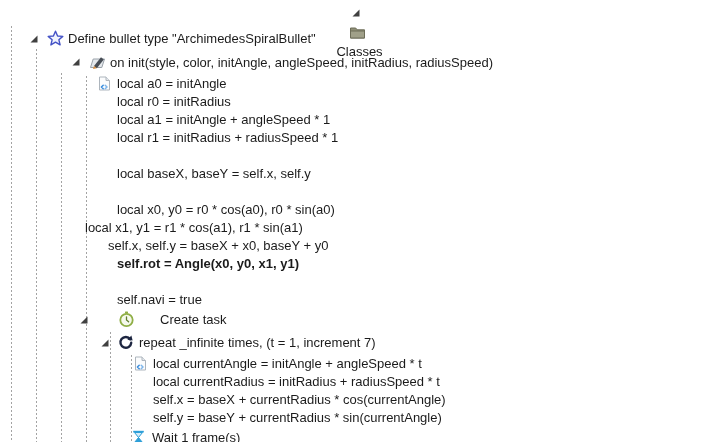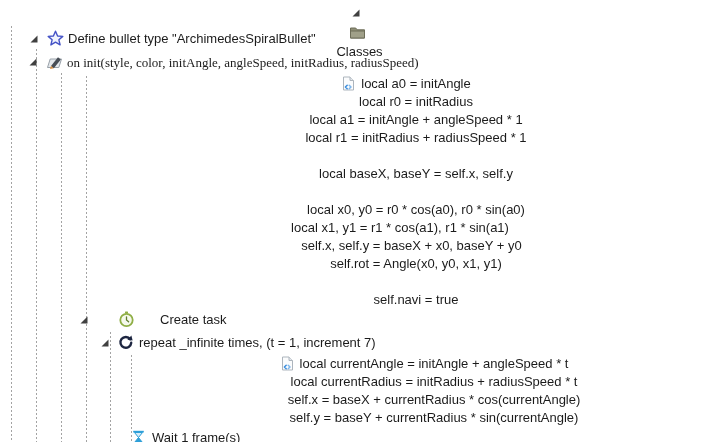--- a/index.html
+++ b/index.html
@@ -8,21 +8,21 @@
     font-family:"Liberation Sans",sans-serif;font-size:13px;color:#1b1b1b;
     padding-top:4px;box-sizing:border-box;
   }
   .guide{
     position:absolute;width:1px;bottom:0;z-index:0;
     background:repeating-linear-gradient(to bottom,#a3a3a3 0 2px,transparent 2px 4px);
   }
   .row{position:relative;display:flex;align-items:center;z-index:1;}
   .node{height:23px;}
   .h24{height:24px;}
-  .code{height:18px;justify-content:center;}
+  .code{height:18px;}
   .tri{width:18px;flex:0 0 18px;display:flex;align-items:center;}
   .ic{width:21px;flex:0 0 21px;display:flex;align-items:center;}
   .code .ic{width:20px;flex:0 0 20px;}
   .lbl{white-space:pre;line-height:17px;}
   svg{display:block;}
 </style>
 </head>
 <body>
 
 <div class="canvas">
@@ -56,21 +56,21 @@
         </svg>
     </span>
     <span class="ic">
       <svg width="17" height="17" viewBox="0 0 17 17">
         <polygon points="8.5,1.2 10.6,6 15.8,6.4 11.9,9.8 13.1,14.9 8.5,12.1 3.9,14.9 5.1,9.8 1.2,6.4 6.4,6" fill="#f0f3fe" stroke="#4452c6" stroke-width="1.4" stroke-linejoin="round"></polygon>
       </svg>
     </span>
     <span class="lbl">Define bullet type "ArchimedesSpiralBullet"</span>
   </div>
 
-  <div class="row node h24" style="padding-left:28px;font-family:Liberation Serif, serif;">
+  <div class="row node h24" style="padding-left:71px;">
     <span class="tri">
       <svg width="10" height="10" viewBox="0 0 10 10">
           <polygon points="8.5,1.5 8.5,8.5 1.5,8.5" fill="#404040"></polygon>
         </svg>
     </span>
     <span class="ic">
       <svg width="17" height="17" viewBox="0 0 17 17">
         <path d="M1.5 13.5 L4.2 5 H15.5 L12.8 13.5 Z" fill="#e4e8ec" stroke="#99a1a9" stroke-width="1"></path>
         <path d="M5 12 L12 3.2 L14.8 5.4 L7.8 14.2 Z" fill="#474d55"></path>
         <path d="M5 12 L7.8 14.2 L4 14.9 Z" fill="#d78d3e"></path>
@@ -110,21 +110,21 @@
     </div>
   <div class="row code" style="padding-left:117px;">
       <span class="lbl">local x0, y0 = r0 * cos(a0), r0 * sin(a0)</span>
     </div>
   <div class="row code" style="padding-left:85px;">
       <span class="lbl">local x1, y1 = r1 * cos(a1), r1 * sin(a1)</span>
     </div>
   <div class="row code" style="padding-left:108px;">
       <span class="lbl">self.x, self.y = baseX + x0, baseY + y0</span>
     </div>
-  <div class="row code" style="padding-left:117px;">
+  <div class="row code" style="padding-left:117px;font-weight:bold;">
       <span class="lbl">self.rot = Angle(x0, y0, x1, y1)</span>
     </div>
   <div class="row code" style="padding-left:117px;">
       <span class="lbl"></span>
     </div>
   <div class="row code" style="padding-left:117px;">
       <span class="lbl">self.navi = true</span>
     </div>
 
   <div class="row node" style="padding-left:79px;gap:21px;">

